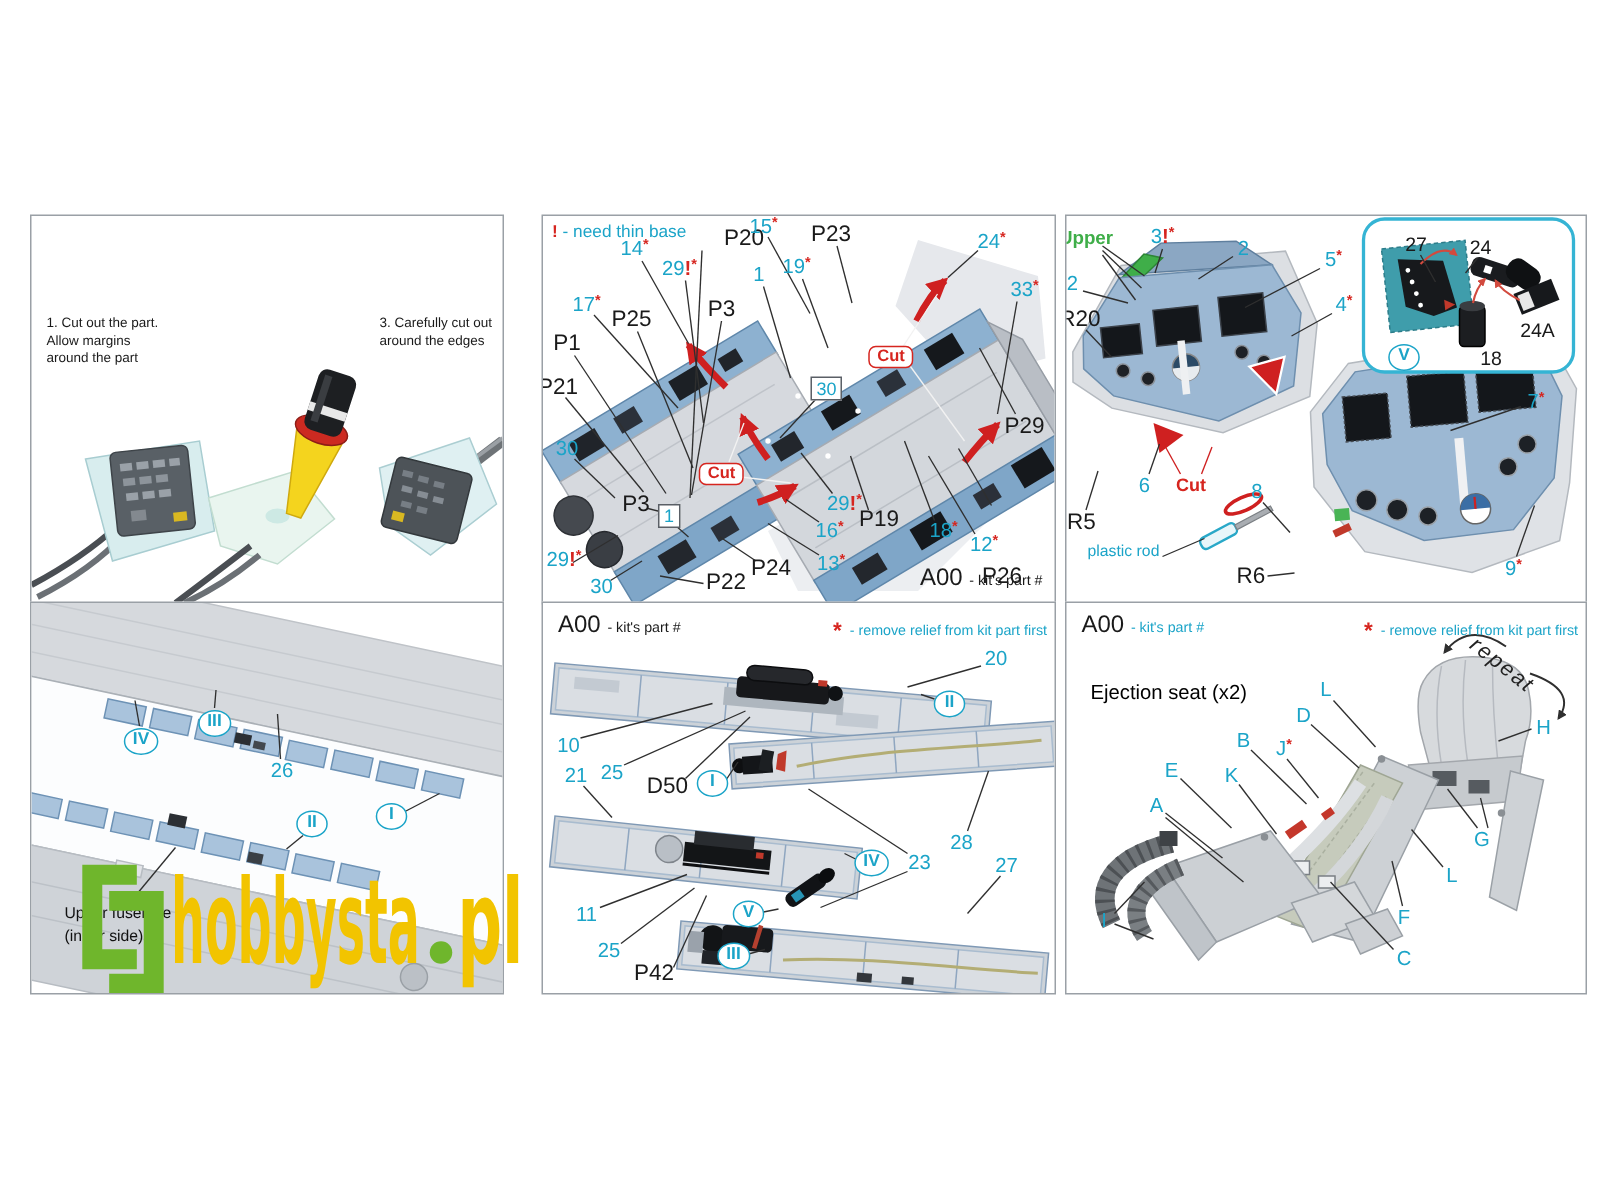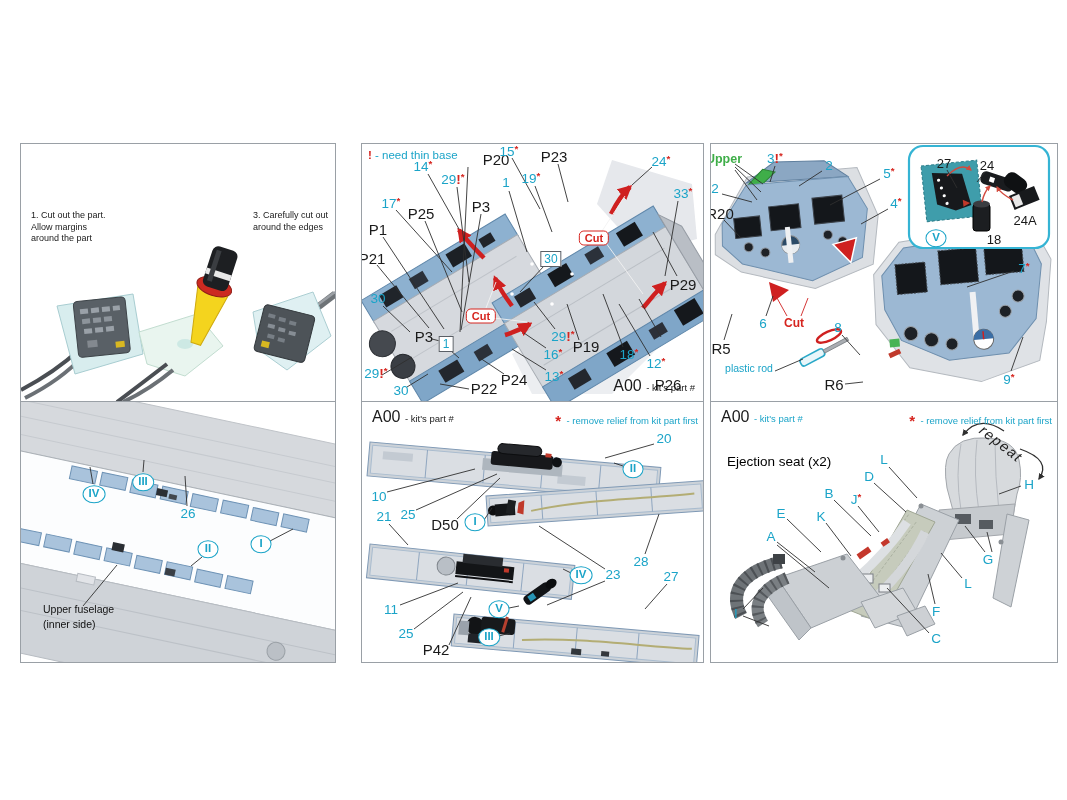--- a/index.html
+++ b/index.html
@@ -636,14 +636,25 @@
         <span class="callout s-c" style="left: 60px; top: 135px;"><span>A</span></span>
         <span class="callout s-c" style="left: 318px; top: 83px;"><span>H</span></span>
         <span class="callout s-c" style="left: 277px; top: 158px;"><span>G</span></span>
         <span class="callout s-c" style="left: 257px; top: 182px;"><span>L</span></span>
         <span class="callout s-c" style="left: 225px; top: 210px;"><span>F</span></span>
         <span class="callout s-c" style="left: 25px; top: 212px;"><span>I</span></span>
         <span class="callout s-c" style="left: 225px; top: 237px;"><span>C</span></span>
       </div>
   </section>
 
+  <div id="watermark">
+    <svg width="64" height="86" viewBox="0 0 62 84">
+      <path d="M40,7 H11 V62 H40" stroke="#6fb62c" stroke-width="13" fill="none"></path>
+      <path d="M22,24 H51 V78 H22" stroke="#6fb62c" stroke-width="13" fill="none"></path>
+    </svg>
+    <svg width="244" height="80" viewBox="0 0 244 80">
+      <text x="0" y="60" font-family="DejaVu Sans, sans-serif" font-weight="bold" font-size="78" fill="#f2c400" textLength="166" lengthAdjust="spacingAndGlyphs">hobbysta</text>
+      <circle cx="180" cy="53" r="7.5" fill="#6fb62c"></circle>
+      <text x="191" y="60" font-family="DejaVu Sans, sans-serif" font-weight="bold" font-size="78" fill="#f2c400" textLength="44" lengthAdjust="spacingAndGlyphs">pl</text>
+    </svg>
+  </div>
 
 </div>
 
 </body></html>

